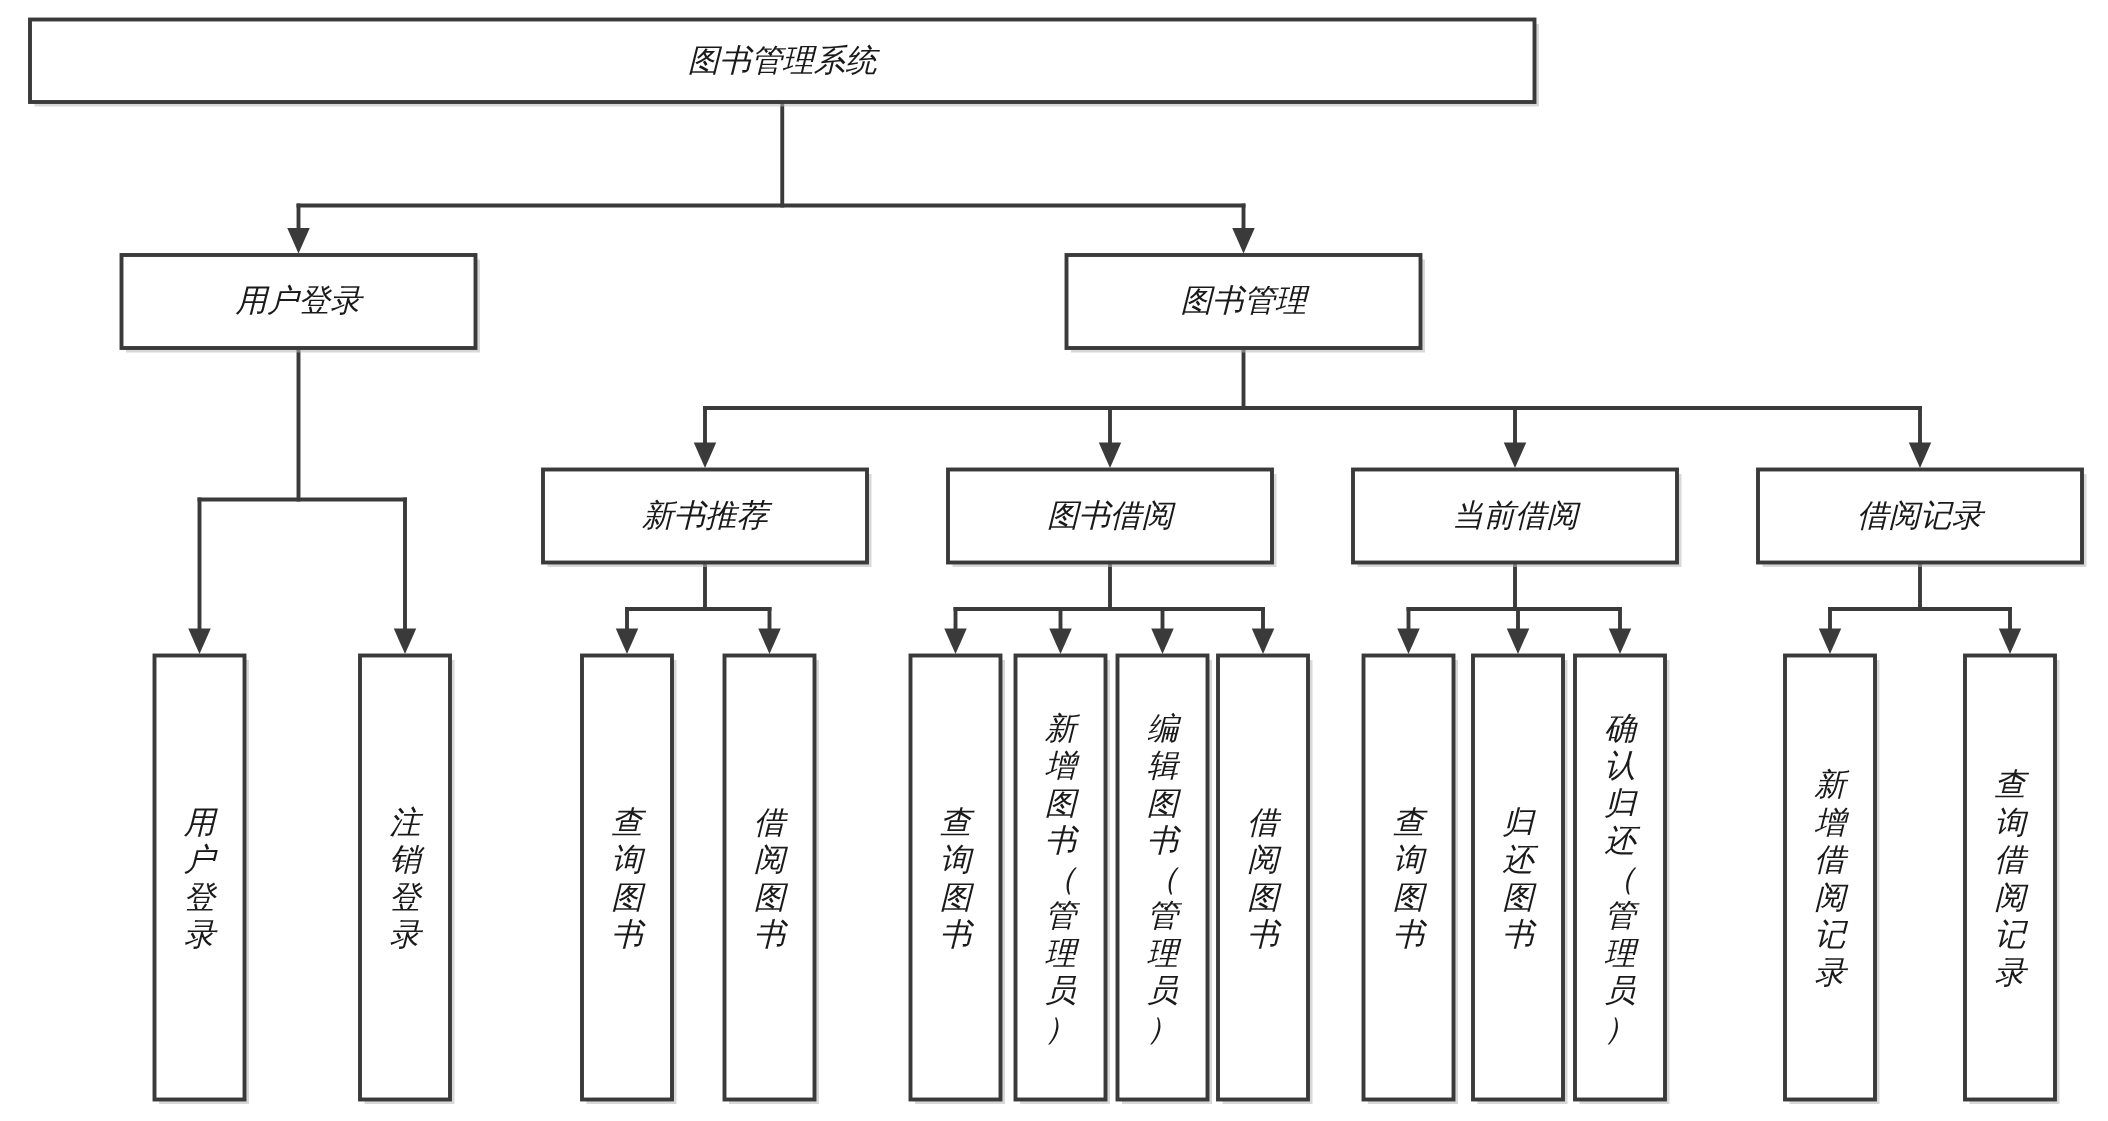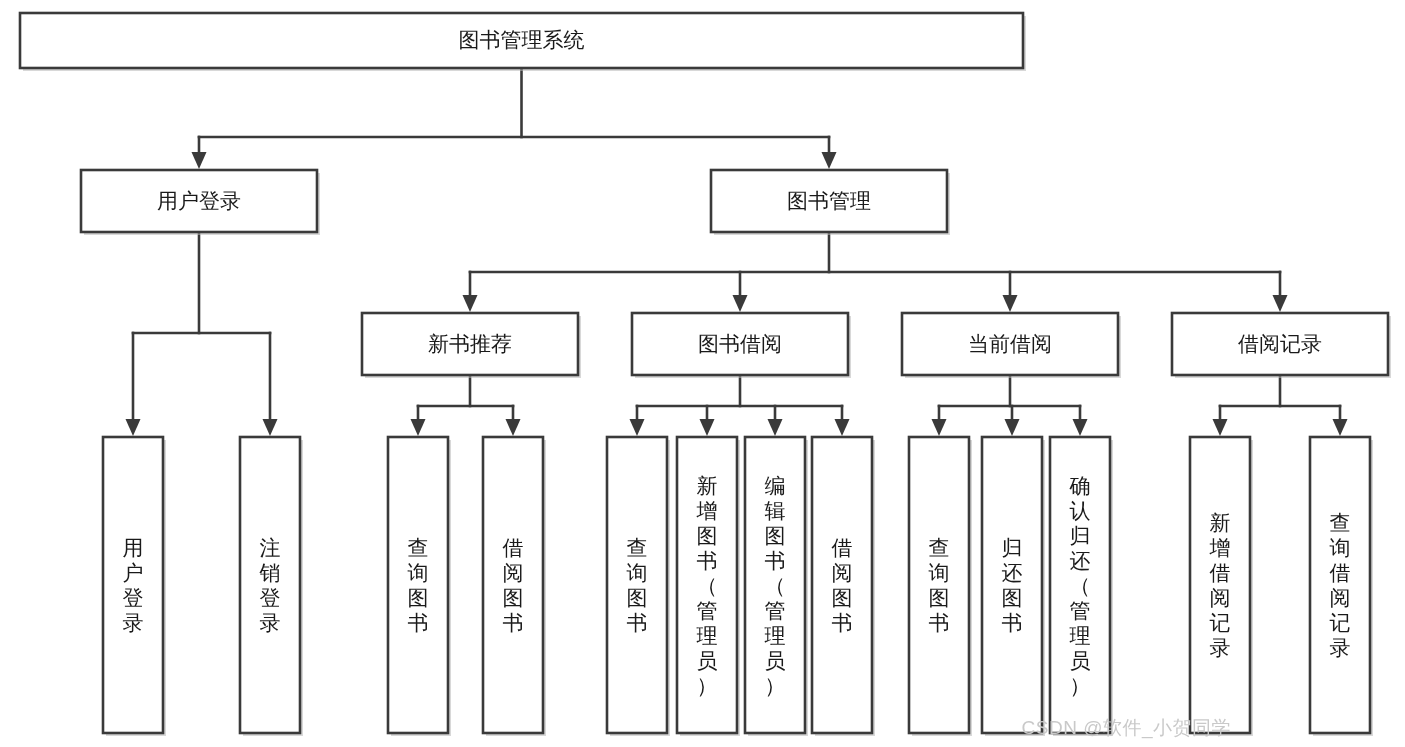--- a/index.html
+++ b/index.html
@@ -12,20 +12,21 @@
     width: 1405px;
     height: 747px;
     font-family: "Liberation Sans", "DejaVu Sans", sans-serif;
     overflow: hidden;
     position: relative;
   }
   #diagram-root {
     position: relative;
     width: 1241px;
     height: 747px;
+    font-style: italic;
   }
   svg.diagram-canvas {
     position: absolute;
     left: 0;
     top: 0;
     width: 1405px;
     height: 747px;
     display: block;
   }
   .node-rect {
@@ -240,14 +241,13 @@
           <rect x="1190" y="437" width="60" height="296" class="node-rect"></rect>
           <text x="1220" class="node-label-v"><tspan x="1220" y="530">新</tspan><tspan x="1220" y="555">增</tspan><tspan x="1220" y="580">借</tspan><tspan x="1220" y="605">阅</tspan><tspan x="1220" y="630">记</tspan><tspan x="1220" y="655">录</tspan></text>
         </g>
         <g>
           <rect x="1313" y="440" width="60" height="296" class="node-shadow"></rect>
           <rect x="1310" y="437" width="60" height="296" class="node-rect"></rect>
           <text x="1340" class="node-label-v"><tspan x="1340" y="530">查</tspan><tspan x="1340" y="555">询</tspan><tspan x="1340" y="580">借</tspan><tspan x="1340" y="605">阅</tspan><tspan x="1340" y="630">记</tspan><tspan x="1340" y="655">录</tspan></text>
         </g>
       </g>
   </svg>
-  <div class="watermark-text">CSDN @软件_小贺同学</div>
 </div>
 
 </body></html>

